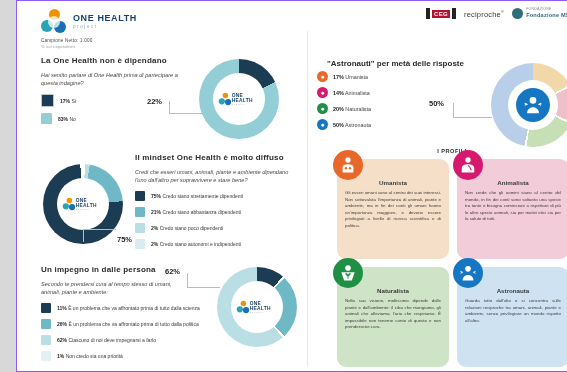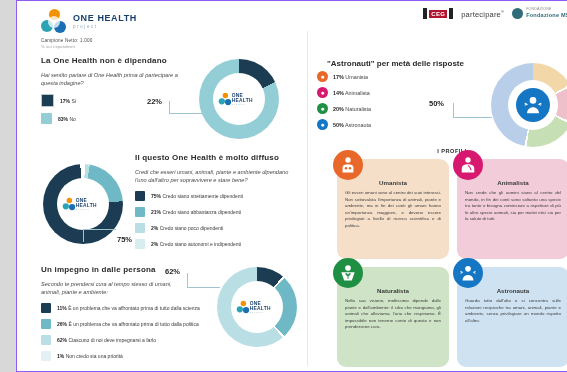--- a/index.html
+++ b/index.html
@@ -96,21 +96,21 @@
       <div class="t2">project</div>
     </div>
   </div>
 
   <div class="partners">
     <div class="p-ceg">
       <div class="p-bar"></div>
       <div class="p-ceg-box">CEG</div>
       <div class="p-bar"></div>
     </div>
-    <div class="p-hw"><span>partecipare</span><sup>®</sup></div>
+    <div class="p-hw"><span>reciproche</span><sup>®</sup></div>
     <div class="p-fond">
       <div class="p-fond-mark"></div>
       <div class="p-fond-txt">
         <div class="f1">FONDAZIONE</div>
         <div class="f2">Fondazione MSD</div>
       </div>
     </div>
   </div>
 
   <div class="sample">
@@ -146,21 +146,21 @@
           <div class="t1">ONE HEALTH</div>
           <div class="t2">project</div>
         </div>
       </div>
     </div>
   </div>
   <div class="cline" style="left:152px;top:100px;width:32px;height:12px;"></div>
   <div class="callout" style="left:130px;top:96px;">22%</div>
 
   <div class="sec" style="left:118px;top:152px;width:165px;">
-    <div class="sec-title">Il questo One Health è molto diffuso</div>
+    <div class="sec-title">Il mindset One Health è molto diffuso</div>
     <div class="sec-q" style="width:160px;">Credi che esseri umani, animali, piante e ambiente dipendano l'uno dall'altro per sopravvivere e stare bene?</div>
     <div class="legend">
       <div class="leg-row">
         <div class="leg-sw" style="background:#1b3c52;"></div>
         <div class="leg-tx"><b>75%</b> <span>Credo siano strettamente dipendenti</span></div>
       </div>
       <div class="leg-row">
         <div class="leg-sw" style="background:#6fb9c6;"></div>
         <div class="leg-tx"><b>21%</b> <span>Credo siano abbastanza dipendenti</span></div>
       </div>

